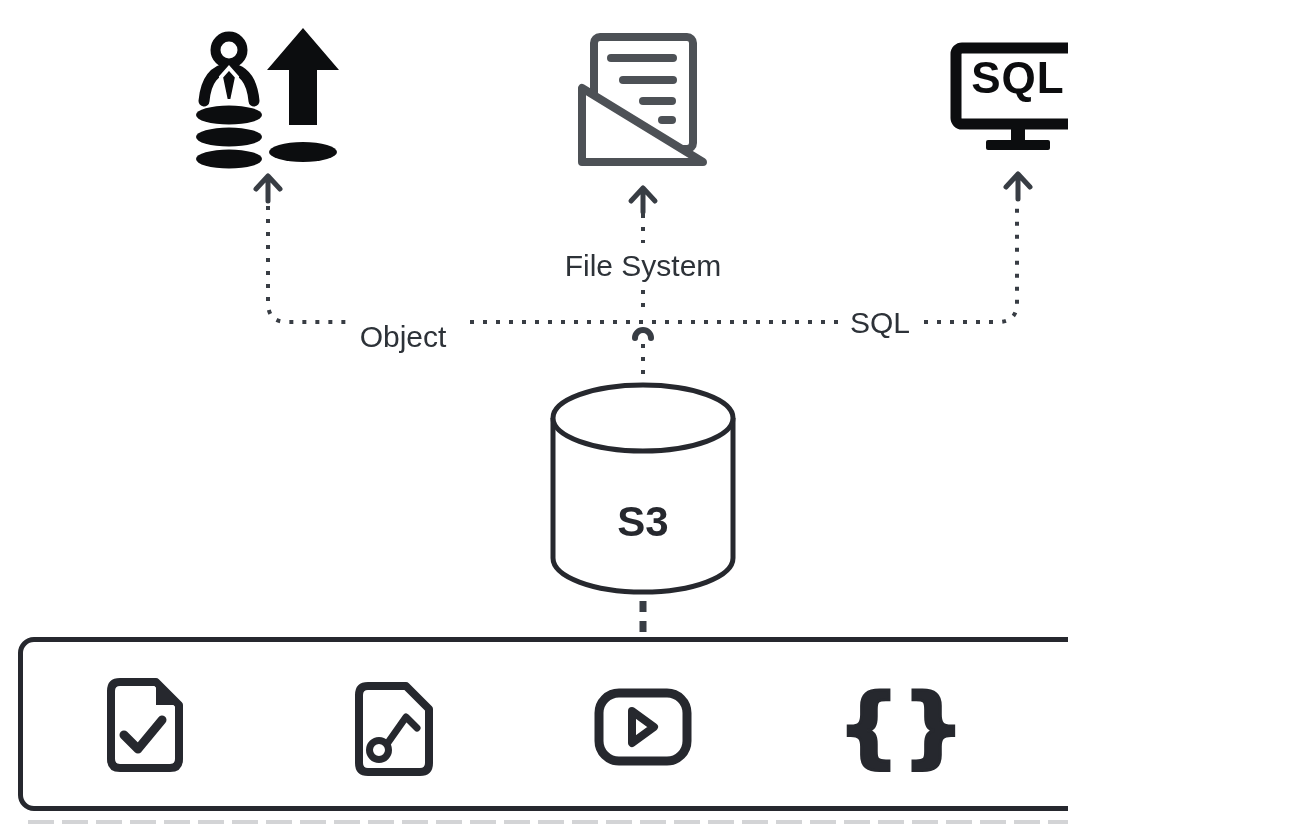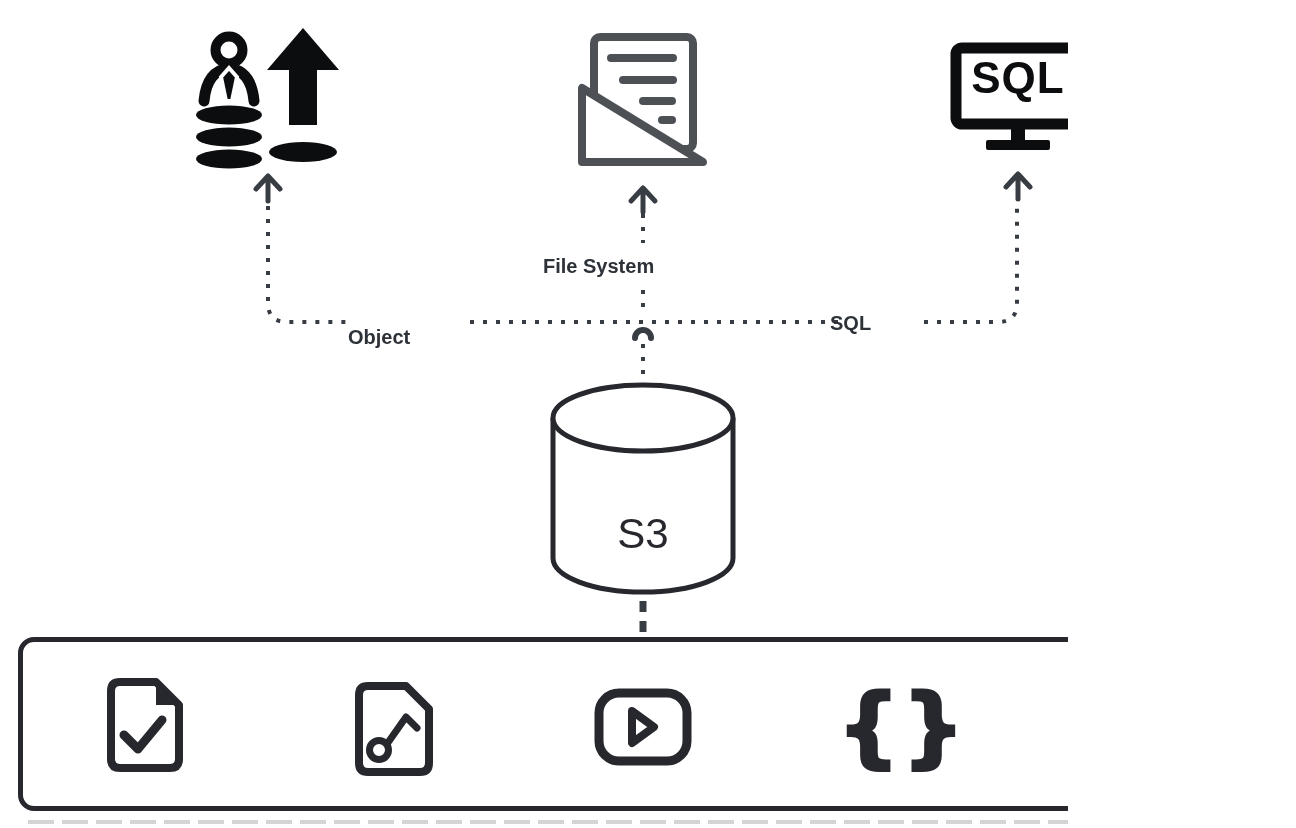--- a/index.html
+++ b/index.html
@@ -3,24 +3,24 @@
 <meta charset="utf-8">
 <style>
   :root{
     --ink-black:#0c0d0f; --ink-dark:#26282e; --ink-gray:#4d5156;
     --line:#383d44; --text:#2d3238; --divider:#d3d4d6; --bg:#ffffff;
   }
   html,body{margin:0;padding:0;background:var(--bg);}
   .canvas{position:relative;width:1068px;height:828px;background:var(--bg);overflow:hidden;
           font-family:"Liberation Sans","DejaVu Sans",sans-serif;}
   .abs{position:absolute;}
-  .label{color:var(--text);font-size:20px;line-height:34px;text-align:left;
-         font-family:"Liberation Sans","DejaVu Sans",sans-serif;font-weight:bold;}
-  .s3-label{color:var(--ink-dark);font-weight:400;font-size:42px;display:flex;
-            align-items:center;justify-content:center;margin-top:12px;}
+  .label{color:var(--text);font-size:30px;line-height:34px;text-align:center;
+         font-family:"Liberation Sans","DejaVu Sans",sans-serif;}
+  .s3-label{color:var(--ink-dark);font-weight:700;font-size:42px;display:flex;
+            align-items:center;justify-content:center;}
   .sql-screen-text{color:var(--ink-black);font-weight:800;font-size:44px;letter-spacing:1px;
                    display:flex;align-items:center;justify-content:center;}
   .st-gray{stroke:var(--ink-gray);fill:none;}
   .st-gray-w{stroke:var(--ink-gray);fill:#fff;}
   .st-black{stroke:var(--ink-black);fill:none;}
   .st-black-w{stroke:var(--ink-black);fill:#fff;}
   .fl-black{fill:var(--ink-black);}
   .st-dark{stroke:var(--ink-dark);fill:none;}
   .st-dark-w{stroke:var(--ink-dark);fill:#fff;}
   .fl-dark{fill:var(--ink-dark);}

